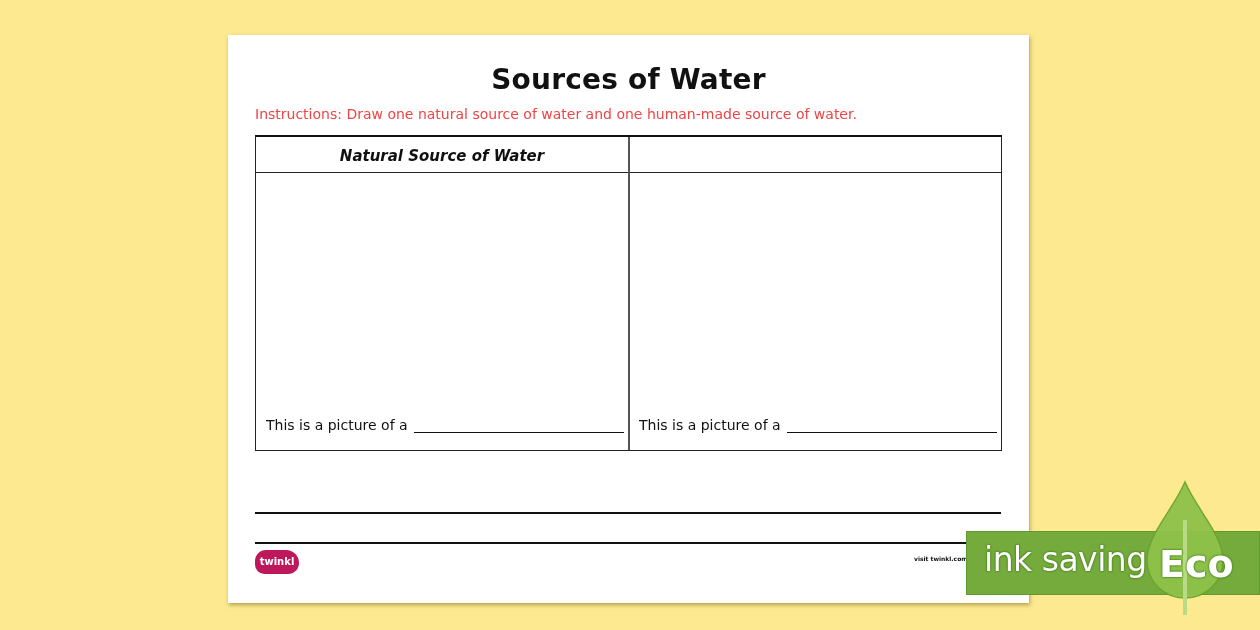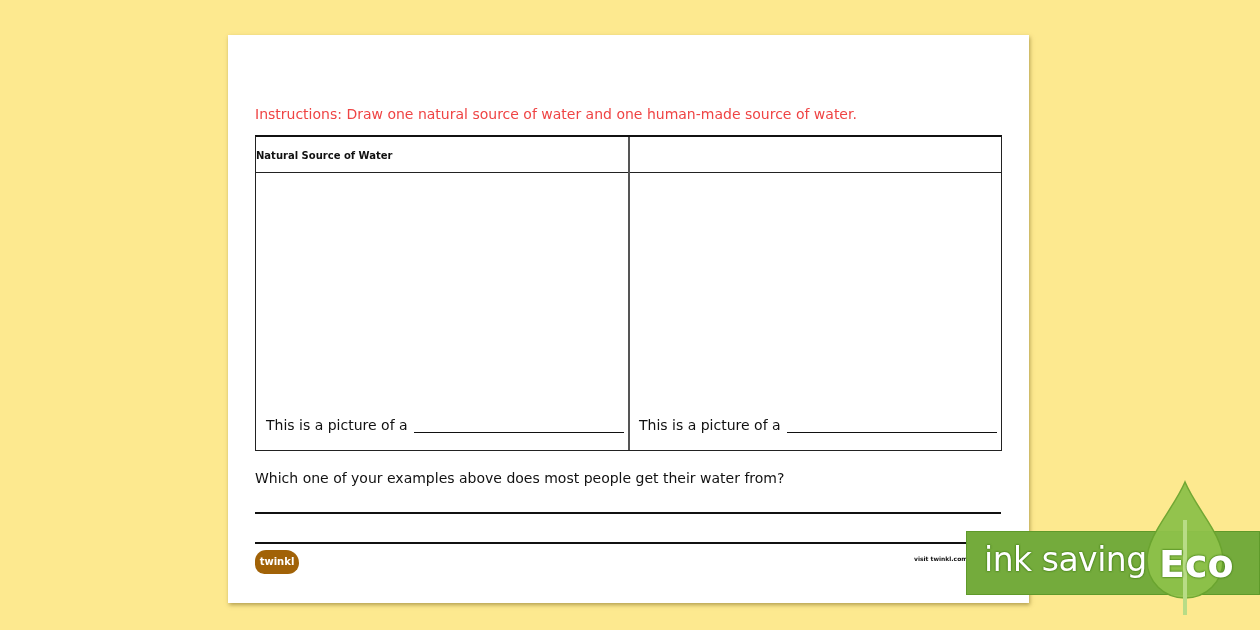--- a/index.html
+++ b/index.html
@@ -2,60 +2,60 @@
 <html><head>
 <meta charset="utf-8">
 <style>
   html,body{margin:0;padding:0;}
   body{width:1260px;height:630px;background:#fde98f;position:relative;overflow:hidden;font-family:"DejaVu Sans","Liberation Sans",sans-serif;}
   .sheet{position:absolute;left:228px;top:35px;width:801px;height:568px;background:#fff;box-shadow:1px 2px 4px rgba(120,100,30,0.55);}
   .title{position:absolute;left:0;width:100%;top:28px;text-align:center;font-weight:bold;font-size:28px;color:#111;letter-spacing:0.2px;}
   .instr{position:absolute;left:27px;top:71px;font-size:14px;color:#ef4444;}
   .table{position:absolute;left:27px;top:100px;width:745px;height:313px;border:1.5px solid #222;border-top:2px solid #111;}
   .thead{position:absolute;left:0;top:0;width:100%;height:35px;border-bottom:1.5px solid #222;}
-  .th{position:absolute;top:0;height:35px;line-height:38px;text-align:left;font-weight:bold;font-size:10px;color:#111;}
+  .th{position:absolute;top:0;height:35px;line-height:38px;text-align:center;font-weight:bold;font-size:15px;color:#111;font-style:italic;}
   .th.left{left:0;width:372px;}
   .th.right{left:373px;width:372px;}
   .vdiv{position:absolute;left:372px;top:0;width:1.5px;height:100%;background:#555;}
   .caption{position:absolute;top:280px;font-size:14px;color:#111;display:flex;align-items:flex-end;text-align:right;}
   .caption .blank{display:inline-block;border-bottom:1.5px solid #111;width:210px;margin-left:6px;height:12px;}
   .caption.left{left:10px;}
   .caption.right{left:383px;}
   .question{position:absolute;left:27px;top:435px;font-size:14px;color:#111;}
   .answer-line{position:absolute;left:27px;top:477px;width:746px;height:1.5px;background:#111;}
   .footer-line{position:absolute;left:27px;top:507px;width:746px;height:2px;background:#111;}
-  .logo{position:absolute;left:27px;top:515px;width:44px;height:24px;background:#a16207;border-radius:12px 14px 12px 10px;color:#fff;font-size:10px;font-weight:bold;text-align:center;line-height:24px;}
+  .logo{position:absolute;left:27px;top:515px;width:44px;height:24px;background:#be185d;border-radius:12px 14px 12px 10px;color:#fff;font-size:10px;font-weight:bold;text-align:center;line-height:24px;}
   .visit{position:absolute;left:686px;top:520px;font-size:6px;font-weight:bold;color:#111;}
   .eco-banner{position:absolute;left:966px;top:531px;width:294px;height:64px;background:#74ab3c;border:1.5px solid #5f9a2a;box-sizing:border-box;}
   .eco-text{position:absolute;left:984px;top:540px;font-size:33px;color:#fff;text-shadow:0 0 2px #3f7a12,0 0 2px #3f7a12;letter-spacing:-0.5px;}
   .drop{position:absolute;left:1145px;top:480px;width:80px;height:135px;}
   .eco-label{position:absolute;left:1159px;top:542px;font-size:38px;font-weight:bold;color:#fff;text-shadow:0 0 2px #3f7a12,0 0 2px #3f7a12;}
 </style>
 </head>
 <body>
 
 <div class="sheet">
+  <div class="title">Sources of Water</div>
   <div class="instr">Instructions: Draw one natural source of water and one human-made source of water.</div>
 
   <div class="table">
     <div class="thead">
       <div class="th left">Natural Source of Water</div>
     </div>
     <div class="vdiv"></div>
     <div class="caption left">
       <span>This is a picture of a</span>
       <span class="blank"></span>
     </div>
     <div class="caption right">
       <span>This is a picture of a</span>
       <span class="blank"></span>
     </div>
   </div>
 
-  <div class="question">Which one of your examples above does most people get their water from?</div>
   <div class="answer-line"></div>
   <div class="footer-line"></div>
   <div class="logo">twinkl</div>
   <div class="visit">visit twinkl.com</div>
 </div>
 
 <div class="eco-banner"></div>
 <div class="eco-text">ink saving</div>
 <svg class="drop" viewBox="0 0 80 135">
   <path d="M40 2 C52 30 78 55 78 80 C78 102 61 118 40 118 C19 118 2 102 2 80 C2 55 28 30 40 2 Z" fill="#8ec24a" stroke="#6aa42f" stroke-width="1.5" opacity="0.95"></path>

